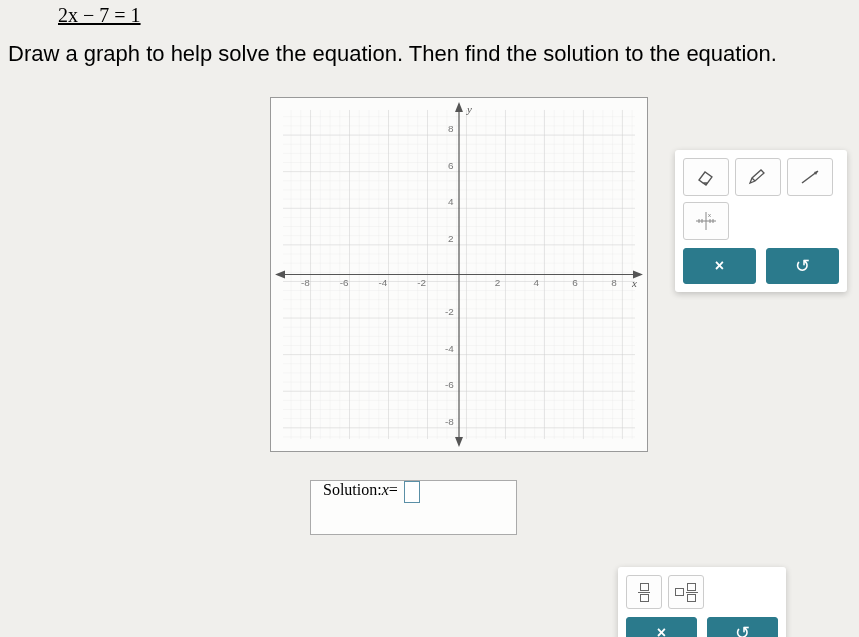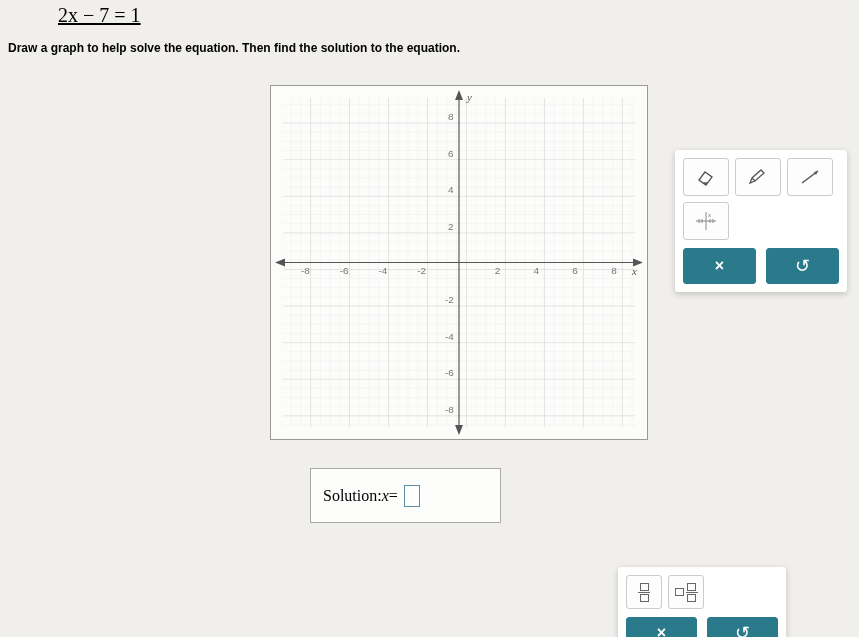--- a/index.html
+++ b/index.html
@@ -11,23 +11,22 @@
       overflow: hidden;
       position: relative;
     }
     .equation-line {
       font-family: 'Times New Roman', serif;
       font-size: 20px;
       padding: 4px 0 0 58px;
       text-decoration: underline;
     }
     .instruction {
-      font-size: 12px;
+      font-size: 22px;
       padding: 14px 0 0 8px;
-      font-weight: bold;
     }
     .content-area {
       position: relative;
       margin-top: 30px;
     }
     .graph-container {
       position: absolute;
       left: 270px;
       top: 0;
       width: 378px;
@@ -40,26 +39,25 @@
     .grid-major { stroke: #ccc; stroke-width: 0.8; }
     .axis { stroke: #555; stroke-width: 1.2; }
     .tick-label { font-size: 10px; fill: #777; font-family: Arial; }
     .axis-label { font-size: 11px; fill: #555; font-style: italic; font-family: 'Times New Roman'; }
     .arrow { fill: #555; }
 
     .solution-box {
       position: absolute;
       left: 310px;
       top: 383px;
-      width: 191px;
+      width: 207px;
       height: 55px;
       border: 1px solid #aaa;
       background: #fdfdfc;
       display: flex;
-      align-items: center;
       padding: 0 12px;
       font-family: 'Times New Roman', serif;
       font-size: 16px;
     }
     .solution-box .ital { font-style: italic; }
     .solution-input {
       display: inline-block;
       width: 16px;
       height: 22px;
       border: 1px solid #5a8fa6;

